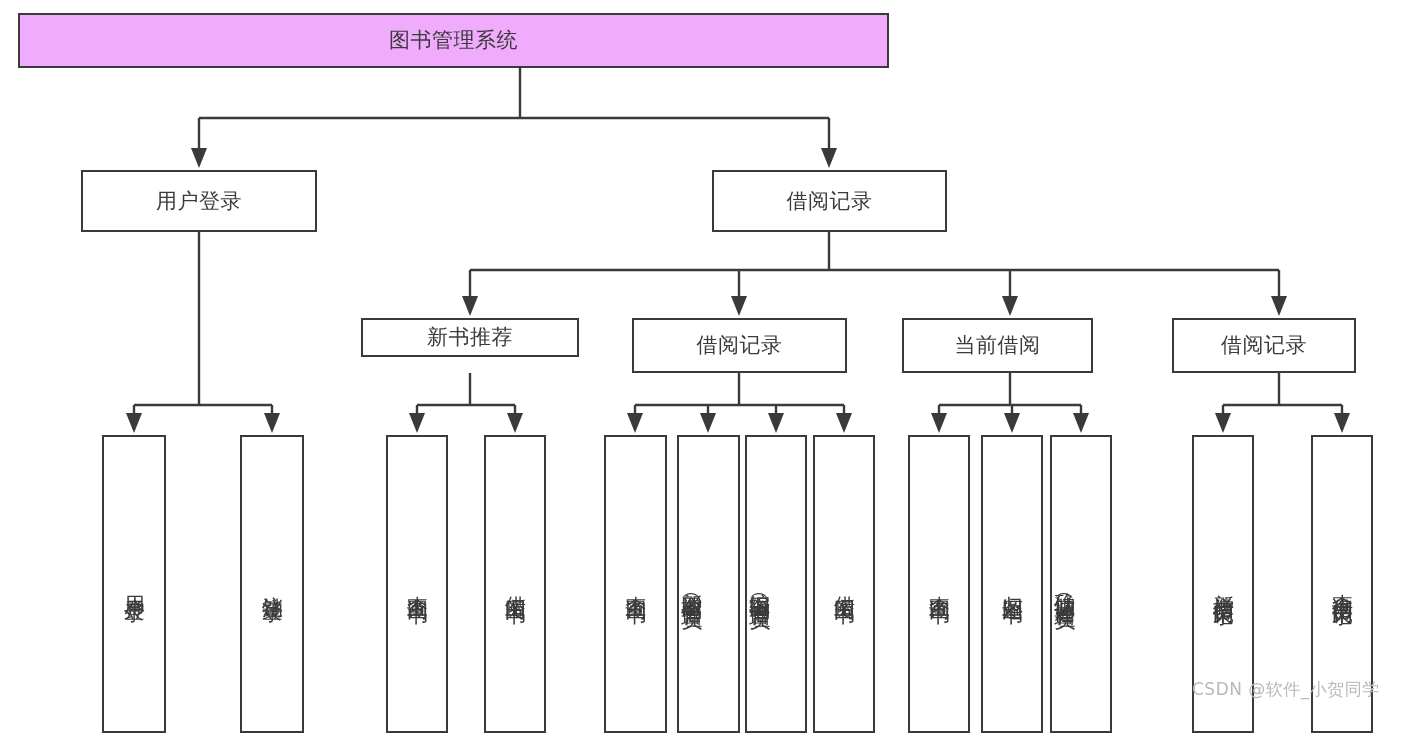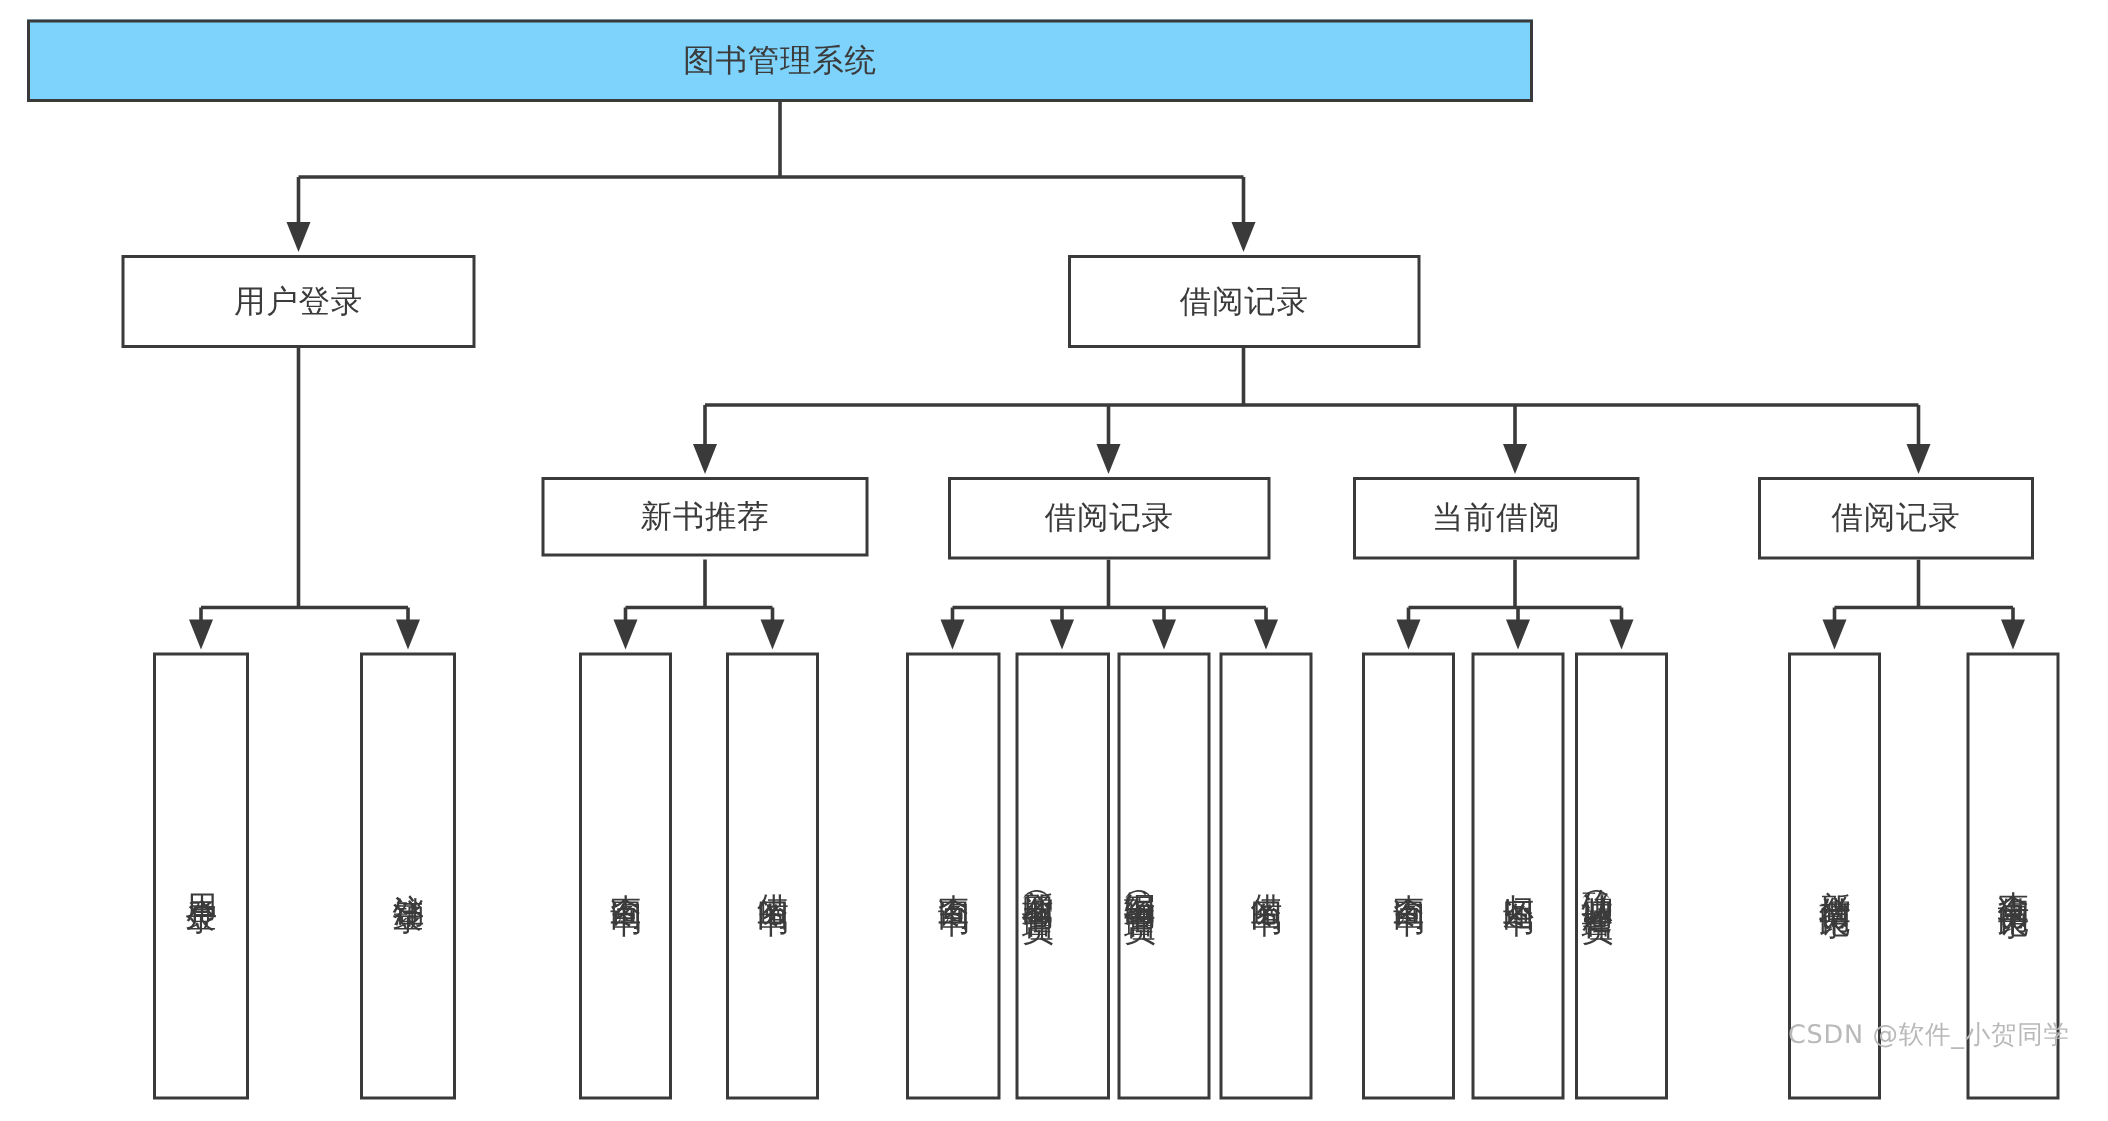--- a/index.html
+++ b/index.html
@@ -122,30 +122,30 @@
       <polygon points="1004,413 1020,413 1012,433" fill="#3a3a3a"></polygon>
       <line x1="1081" y1="405" x2="1081" y2="414" stroke="#3a3a3a" stroke-width="2.4"></line>
       <polygon points="1073,413 1089,413 1081,433" fill="#3a3a3a"></polygon>
       <line x1="1223" y1="405" x2="1342" y2="405" stroke="#3a3a3a" stroke-width="2.4"></line>
       <line x1="1223" y1="405" x2="1223" y2="414" stroke="#3a3a3a" stroke-width="2.4"></line>
       <polygon points="1215,413 1231,413 1223,433" fill="#3a3a3a"></polygon>
       <line x1="1342" y1="405" x2="1342" y2="414" stroke="#3a3a3a" stroke-width="2.4"></line>
       <polygon points="1334,413 1350,413 1342,433" fill="#3a3a3a"></polygon>
     </svg>
   <div id="nodes-layer">
-      <div class="node horizontal" style="left: 18px; top: 13px; width: 1004px; height: 55px; border-color: rgb(58, 58, 58); background: #7dd3fc;">
+      <div class="node horizontal" style="left: 18px; top: 13px; width: 871px; height: 55px; border-color: rgb(58, 58, 58); background: #f0abfc;">
         <span class="node-label" style="color: rgb(59, 59, 59);">图书管理系统</span>
       </div>
       <div class="node horizontal" style="left: 81px; top: 170px; width: 236px; height: 62px; border-color: rgb(58, 58, 58); background: rgb(255, 255, 255);">
         <span class="node-label" style="color: rgb(59, 59, 59);">用户登录</span>
       </div>
       <div class="node horizontal" style="left: 712px; top: 170px; width: 235px; height: 62px; border-color: rgb(58, 58, 58); background: rgb(255, 255, 255);">
         <span class="node-label" style="color: rgb(59, 59, 59);">借阅记录</span>
       </div>
-      <div class="node horizontal" style="left: 361px; top: 318px; width: 218px; height: 53px; border-color: rgb(58, 58, 58); background: rgb(255, 255, 255);">
+      <div class="node horizontal" style="left: 361px; top: 318px; width: 218px; height: 39px; border-color: rgb(58, 58, 58); background: rgb(255, 255, 255);">
         <span class="node-label" style="color: rgb(59, 59, 59);">新书推荐</span>
       </div>
       <div class="node horizontal" style="left: 632px; top: 318px; width: 215px; height: 55px; border-color: rgb(58, 58, 58); background: rgb(255, 255, 255);">
         <span class="node-label" style="color: rgb(59, 59, 59);">借阅记录</span>
       </div>
       <div class="node horizontal" style="left: 902px; top: 318px; width: 191px; height: 55px; border-color: rgb(58, 58, 58); background: rgb(255, 255, 255);">
         <span class="node-label" style="color: rgb(59, 59, 59);">当前借阅</span>
       </div>
       <div class="node horizontal" style="left: 1172px; top: 318px; width: 184px; height: 55px; border-color: rgb(58, 58, 58); background: rgb(255, 255, 255);">
         <span class="node-label" style="color: rgb(59, 59, 59);">借阅记录</span>

